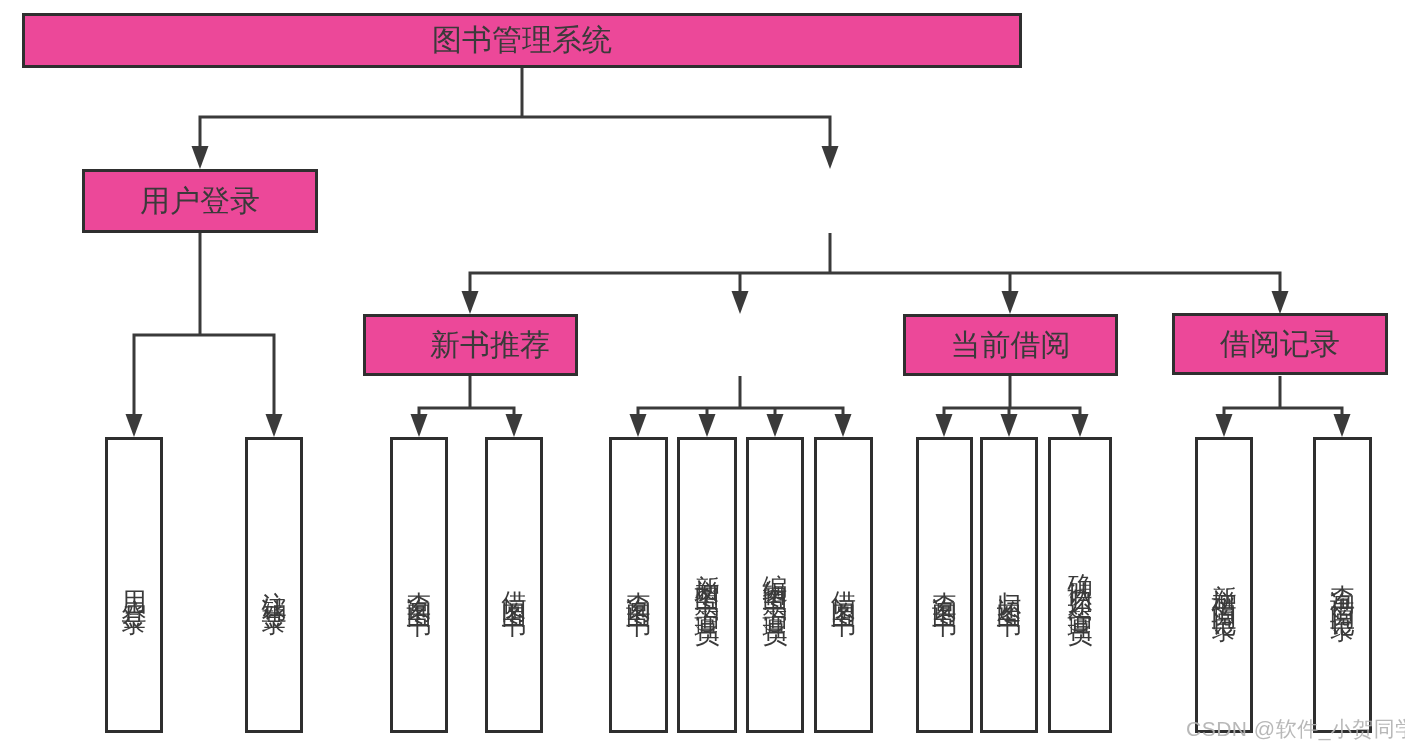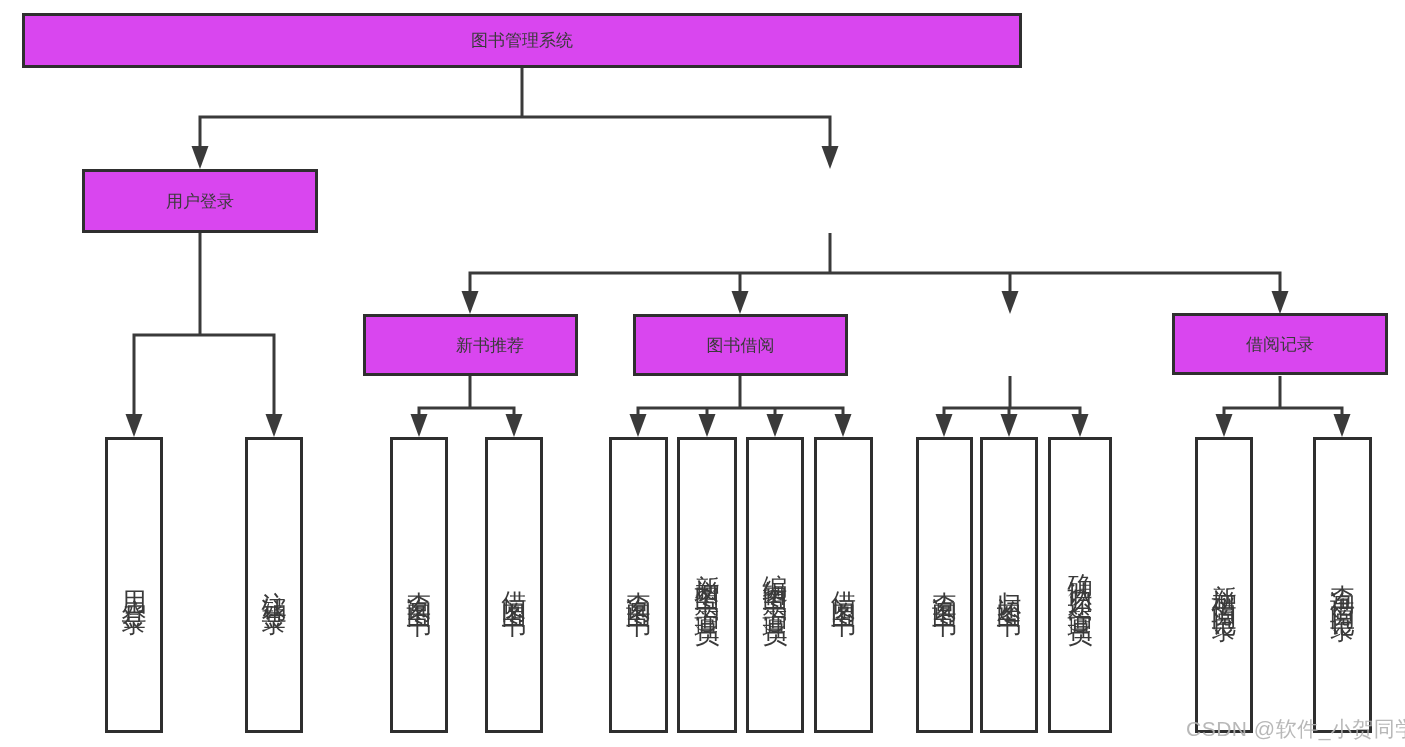--- a/index.html
+++ b/index.html
@@ -9,23 +9,23 @@
     background:#ffffff;
     font-family:"Liberation Sans","DejaVu Sans",sans-serif;
     color:#3a3a3a;
     overflow:hidden;
   }
   .connectors{position:absolute;left:0;top:0;z-index:1;}
   .node{
     position:absolute;
     box-sizing:border-box;
     border:3px solid #2f2f2f;
-    background:#d946ef;
+    background:#ec4899;
     display:flex;align-items:center;justify-content:center;
-    font-size:17px;
+    font-size:30px;
     color:#3a3a3a;
     z-index:2;
     white-space:nowrap;
   }
   .leaf{
     position:absolute;
     box-sizing:border-box;
     border:3px solid #2f2f2f;
     background:#ffffff;
     display:flex;align-items:center;justify-content:center;
@@ -105,21 +105,21 @@
       <polygon points="1215.5,414 1232.5,414 1224,437"></polygon>
       <polygon points="1333.5,414 1350.5,414 1342,437"></polygon>
     </g>
   </svg>
 
   <div class="node" style="left:22px;top:13px;width:1000px;height:55px;">图书管理系统</div>
 
   <div class="node" style="left:82px;top:169px;width:236px;height:64px;">用户登录</div>
 
   <div class="node" style="left:363px;top:314px;width:215px;height:62px;padding-left:39px;">新书推荐</div>
-  <div class="node" style="left:633px;top:314px;width:215px;height:62px;">图书借阅</div>
+  <div class="node" style="left:903px;top:314px;width:215px;height:62px;">当前借阅</div>
   <div class="node" style="left:1172px;top:313px;width:216px;height:62px;">借阅记录</div>
 
   <div class="leaf" style="left:105px;top:437px;width:58px;height:296px;">
     <span class="vtext">用户登录</span>
   </div>
   <div class="leaf" style="left:245px;top:437px;width:58px;height:296px;">
     <span class="vtext">注销登录</span>
   </div>
 
   <div class="leaf" style="left:390px;top:437px;width:58px;height:296px;">

